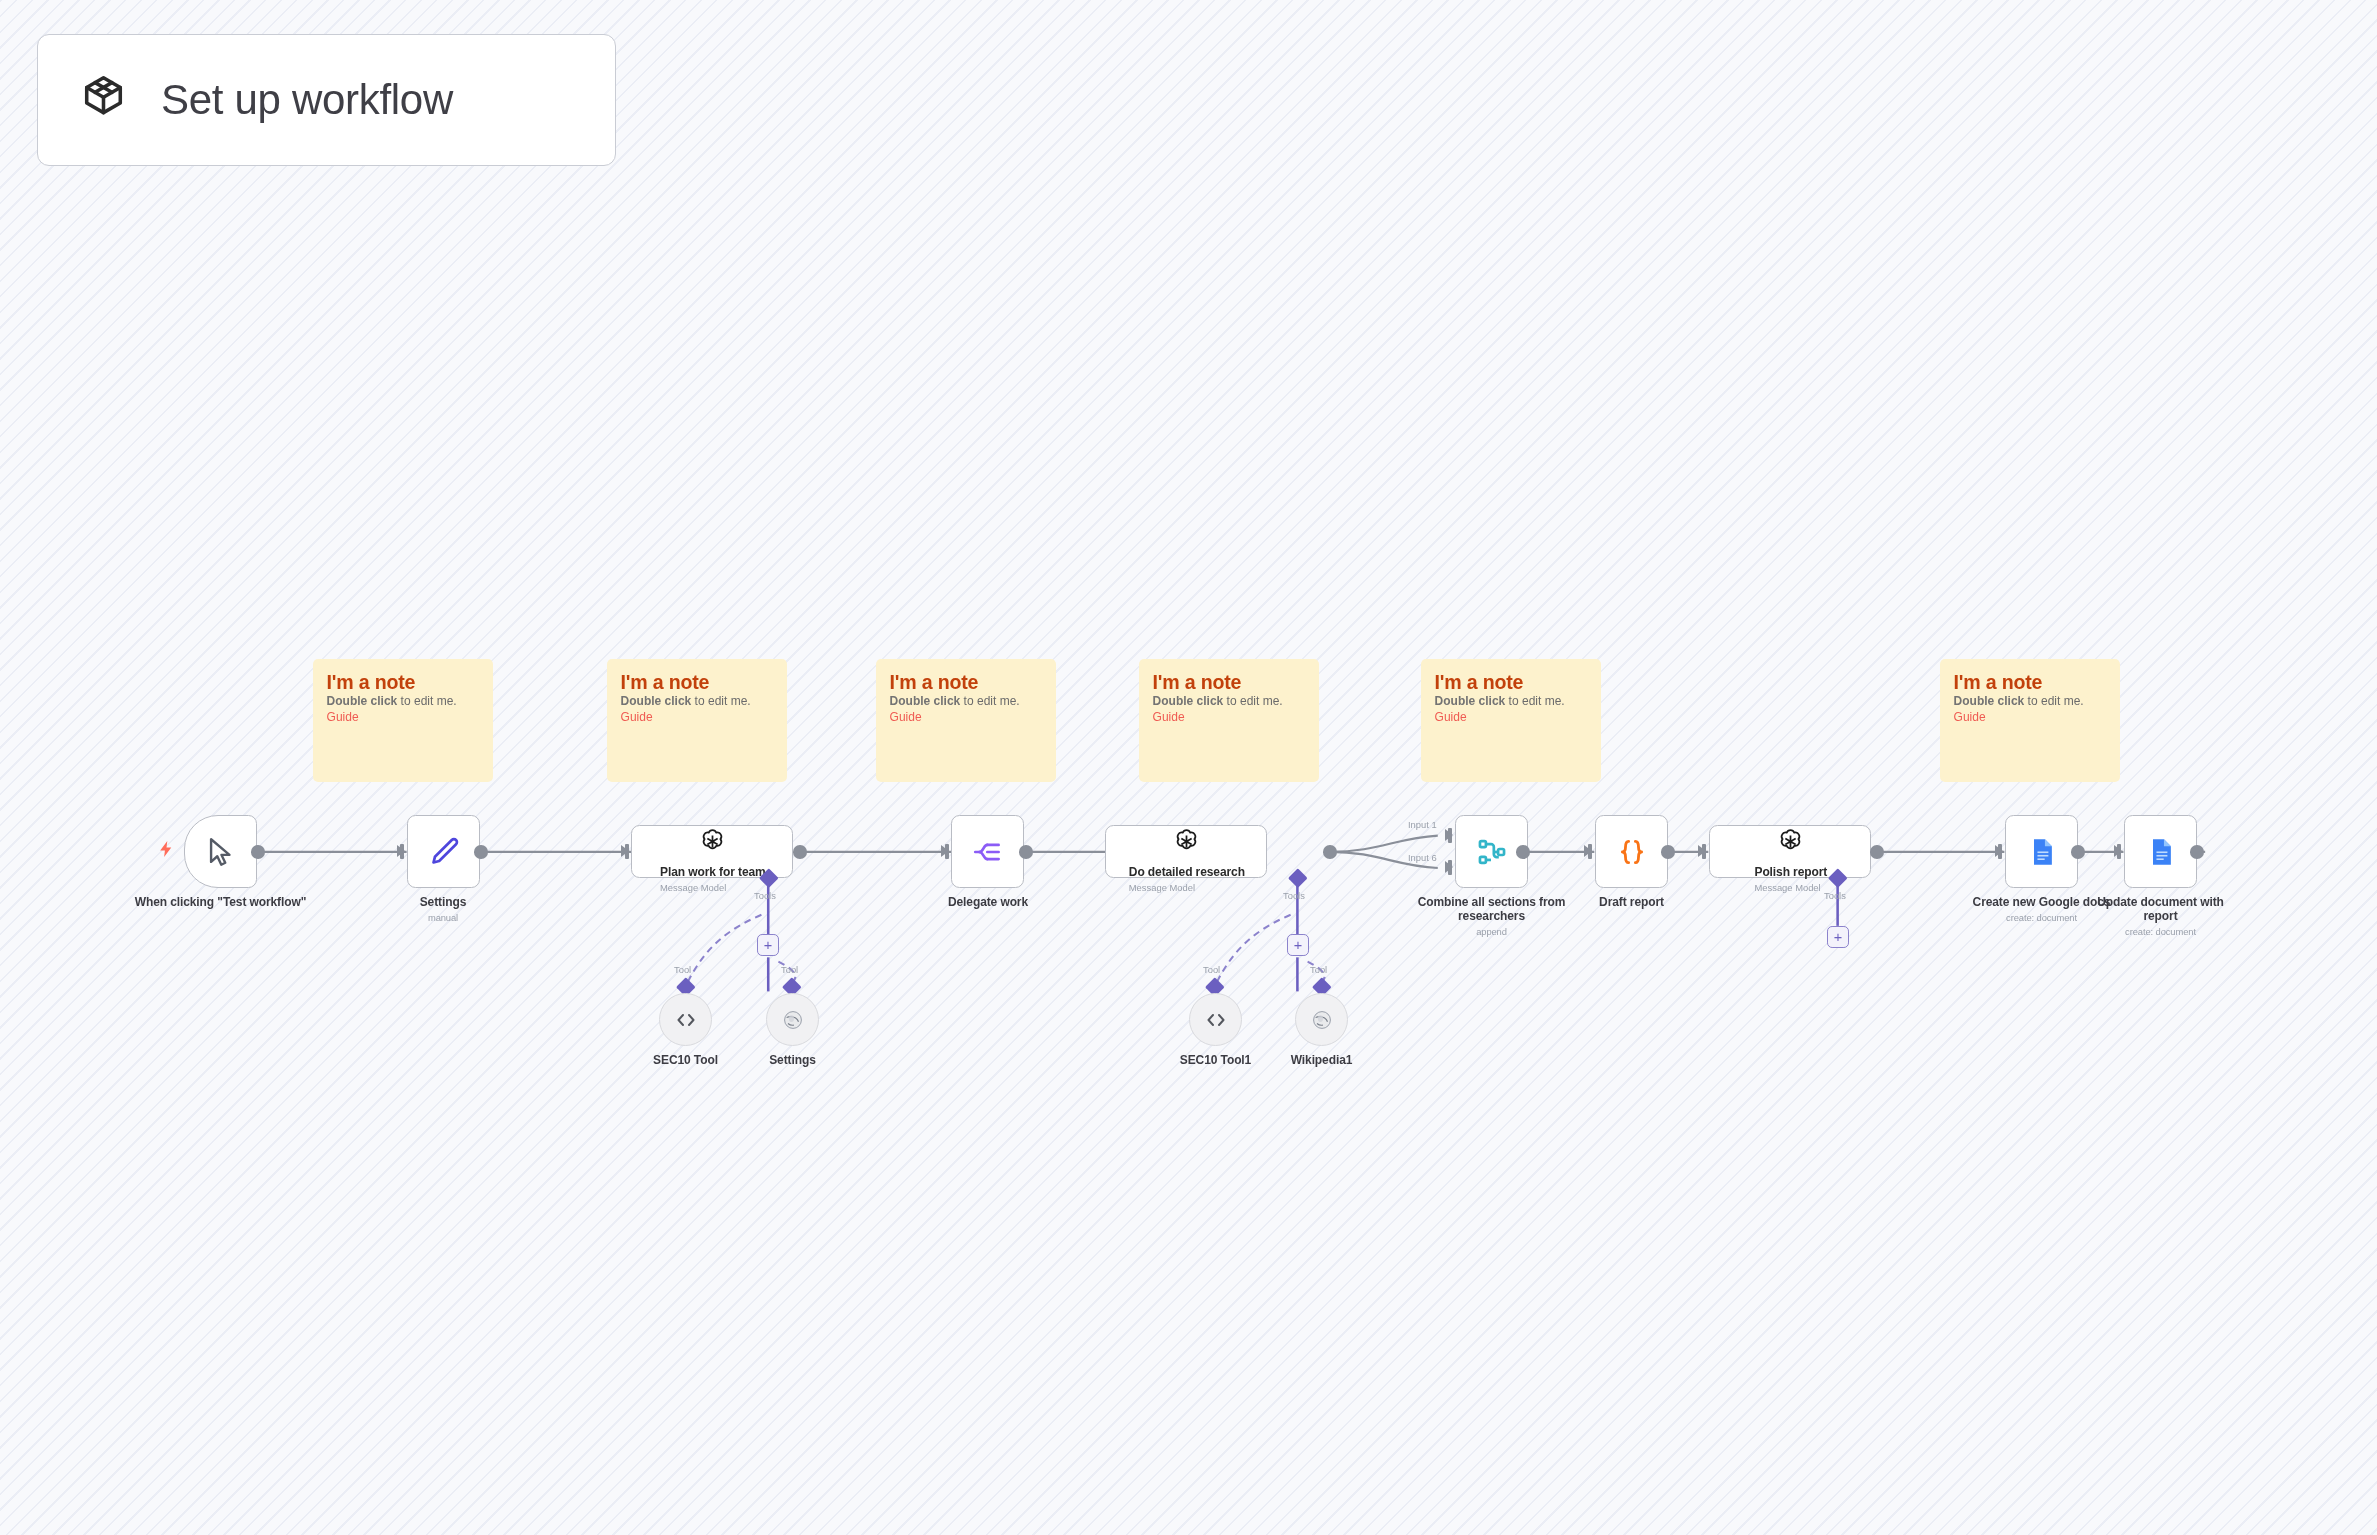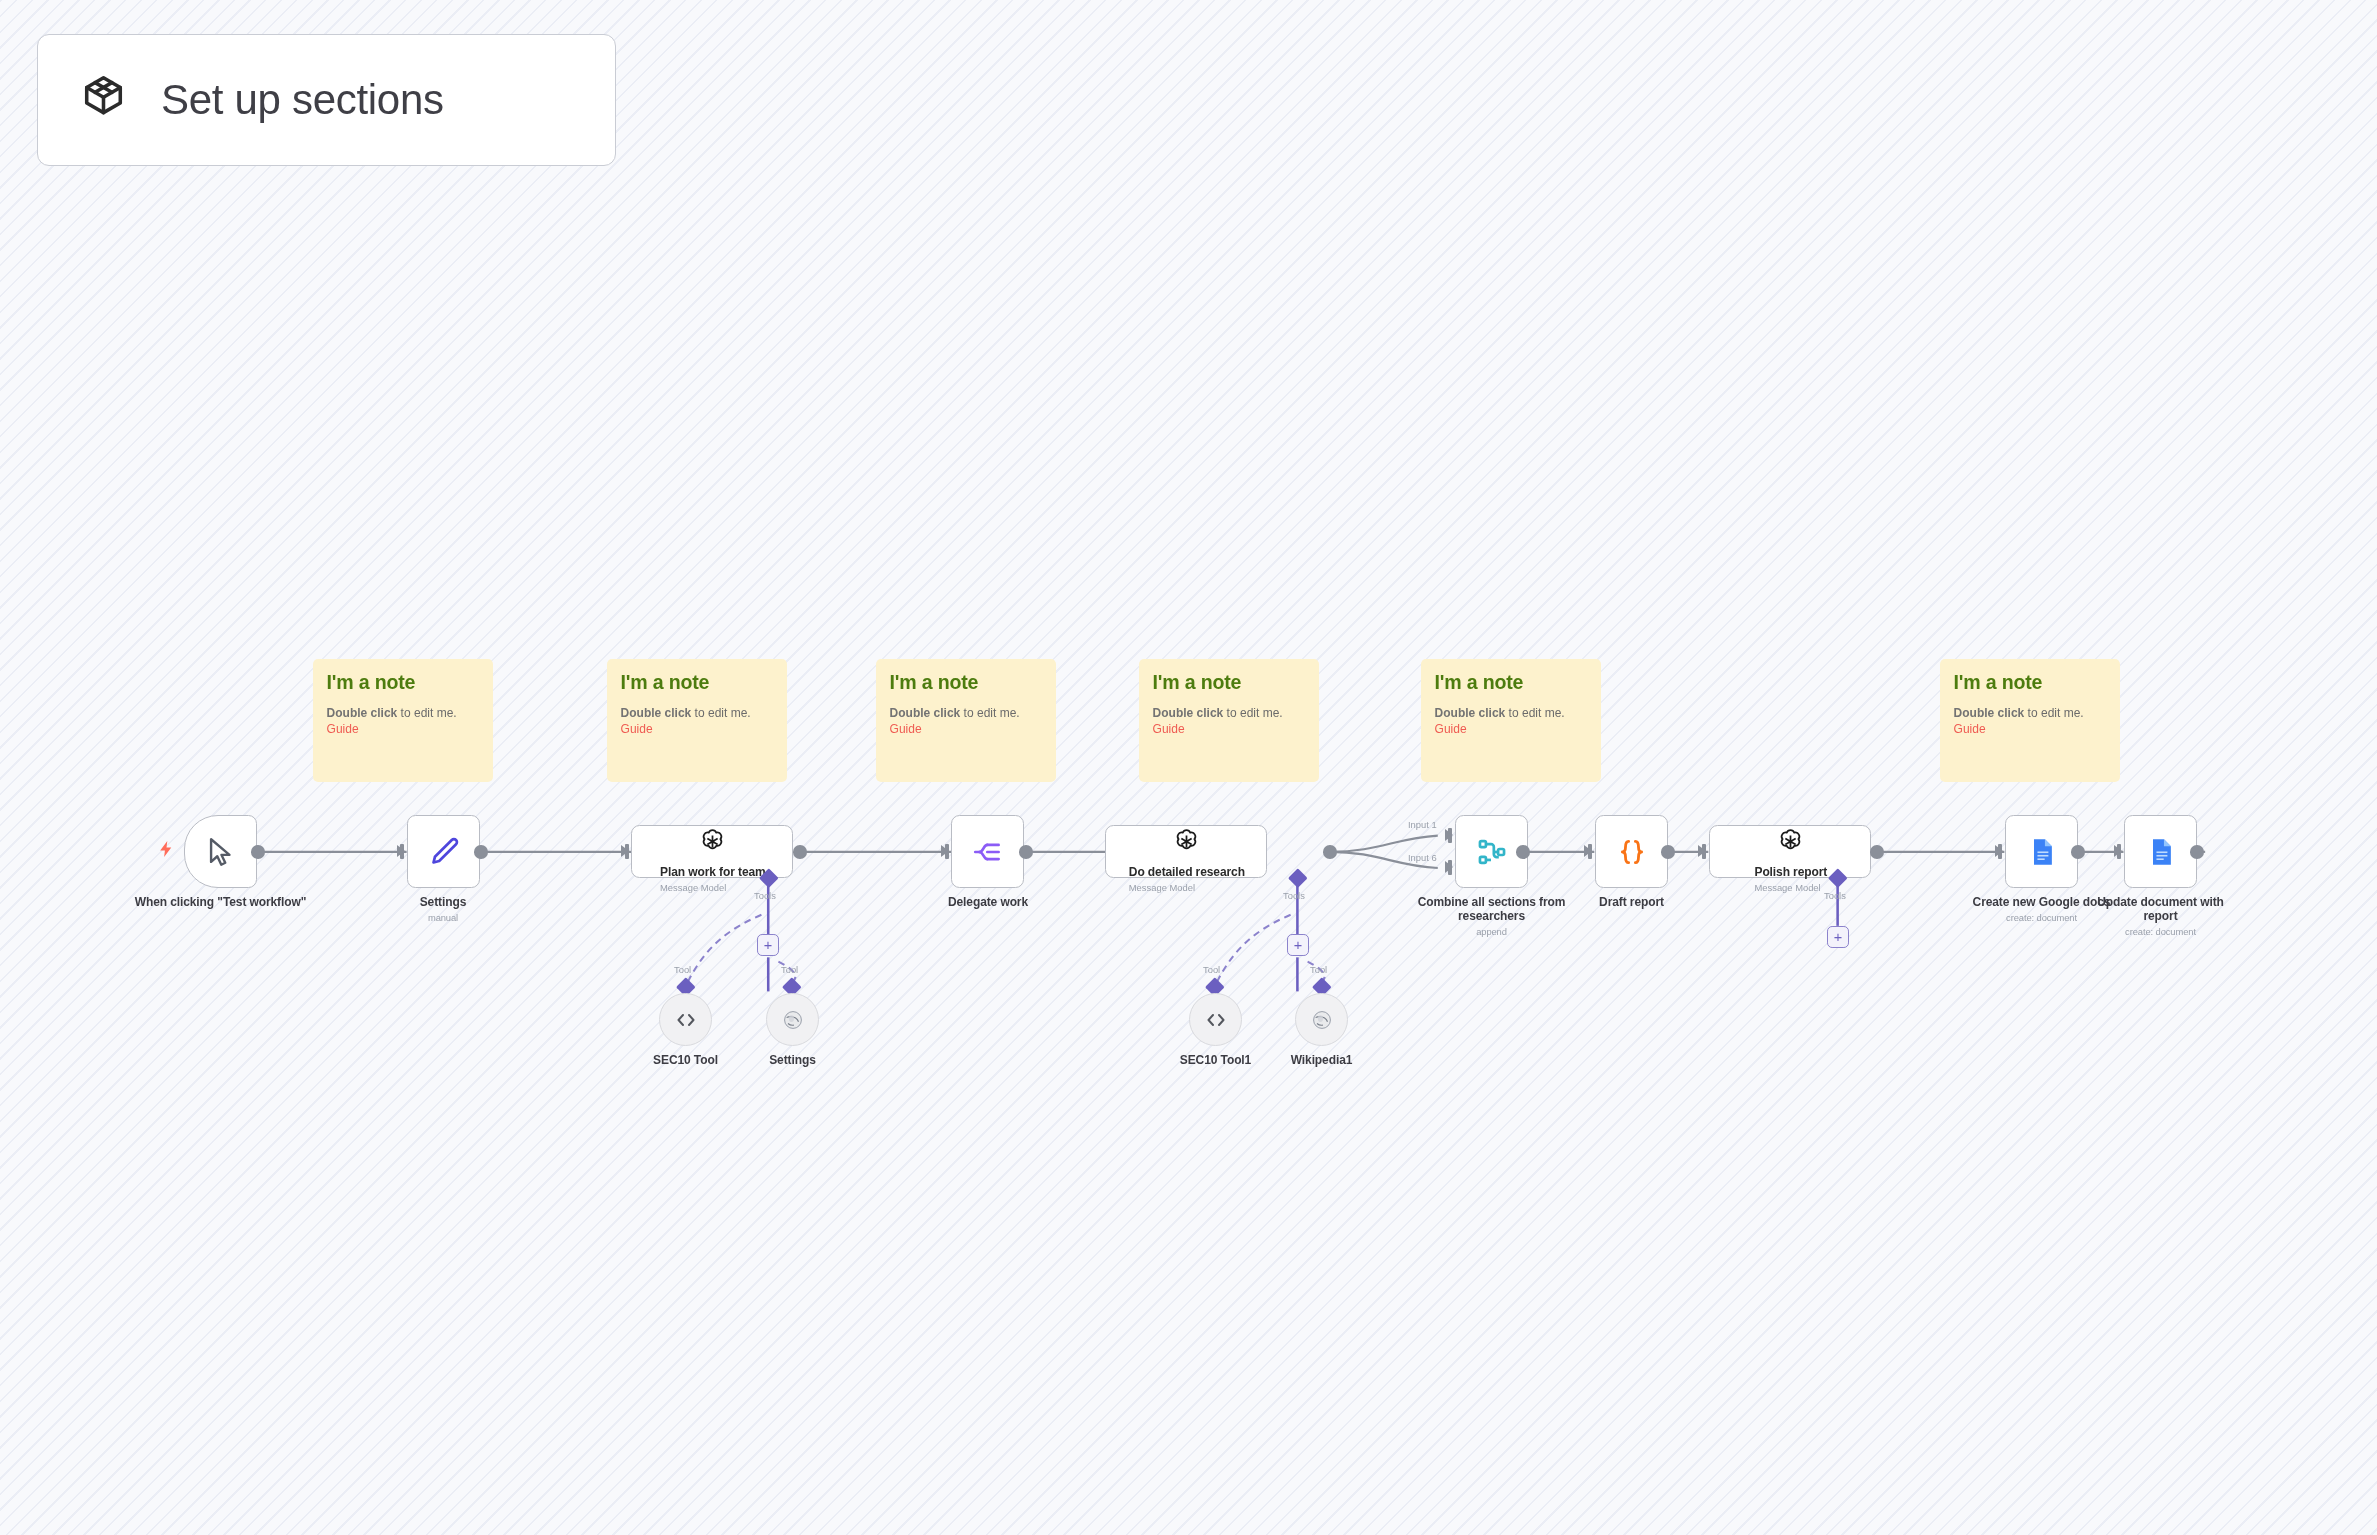--- a/index.html
+++ b/index.html
@@ -52,23 +52,22 @@
   .note {
     position: absolute;
     background: #fdf2cd;
     border-radius: 5.1px;
     padding: 12px 13.6px 8.5px 13.6px;
     overflow: hidden;
   }
   .note .note-title {
     font-size: 19.6px;
     font-weight: 700;
-    color: #4d7c0f;
+    color: #c2410c;
     letter-spacing: -0.2px;
-    margin-bottom: 12px;
   }
   .note .note-body {
     font-size: 12px;
     color: #6b6b6b;
     line-height: 1.3;
     font-weight: 400;
   }
   .note .note-body b { color: #737373; font-weight: 700; }
   .note .note-body .guide { color: #ef5b52; }
 
@@ -167,21 +166,21 @@
 <div id="setup-template">
   <span class="st-icon">
     <svg width="53" height="53" viewBox="0 0 24 24" fill="none" stroke="#2b2b2b" stroke-width="1.6" stroke-linecap="round" stroke-linejoin="round">
       <path d="M12 2.6 L19.6 7 L12 11.4 L4.4 7 Z"></path>
       <path d="M4.4 7 v7 L12 18.4 L19.6 14 V7"></path>
       <path d="M12 11.4 v7"></path>
       <path d="M8.2 4.8 L15.8 9.2"></path>
       <path d="M15.8 4.8 L8.2 9.2"></path>
     </svg>
   </span>
-  <span class="st-label">Set up sections</span>
+  <span class="st-label">Set up workflow</span>
 </div>
 
 <div id="canvas">
 
   <svg class="wires" viewBox="0 0 2794 1805" preserveAspectRatio="none">
 
     <path d="M302 1001 H478" stroke="#8a8f99" stroke-width="2.6" fill="none"></path>
     <path d="M565 1001 H742" stroke="#8a8f99" stroke-width="2.6" fill="none"></path>
     <path d="M940 1001 H1118" stroke="#8a8f99" stroke-width="2.6" fill="none"></path>
     <path d="M1205 1001 H1366" stroke="#8a8f99" stroke-width="2.6" fill="none"></path>

